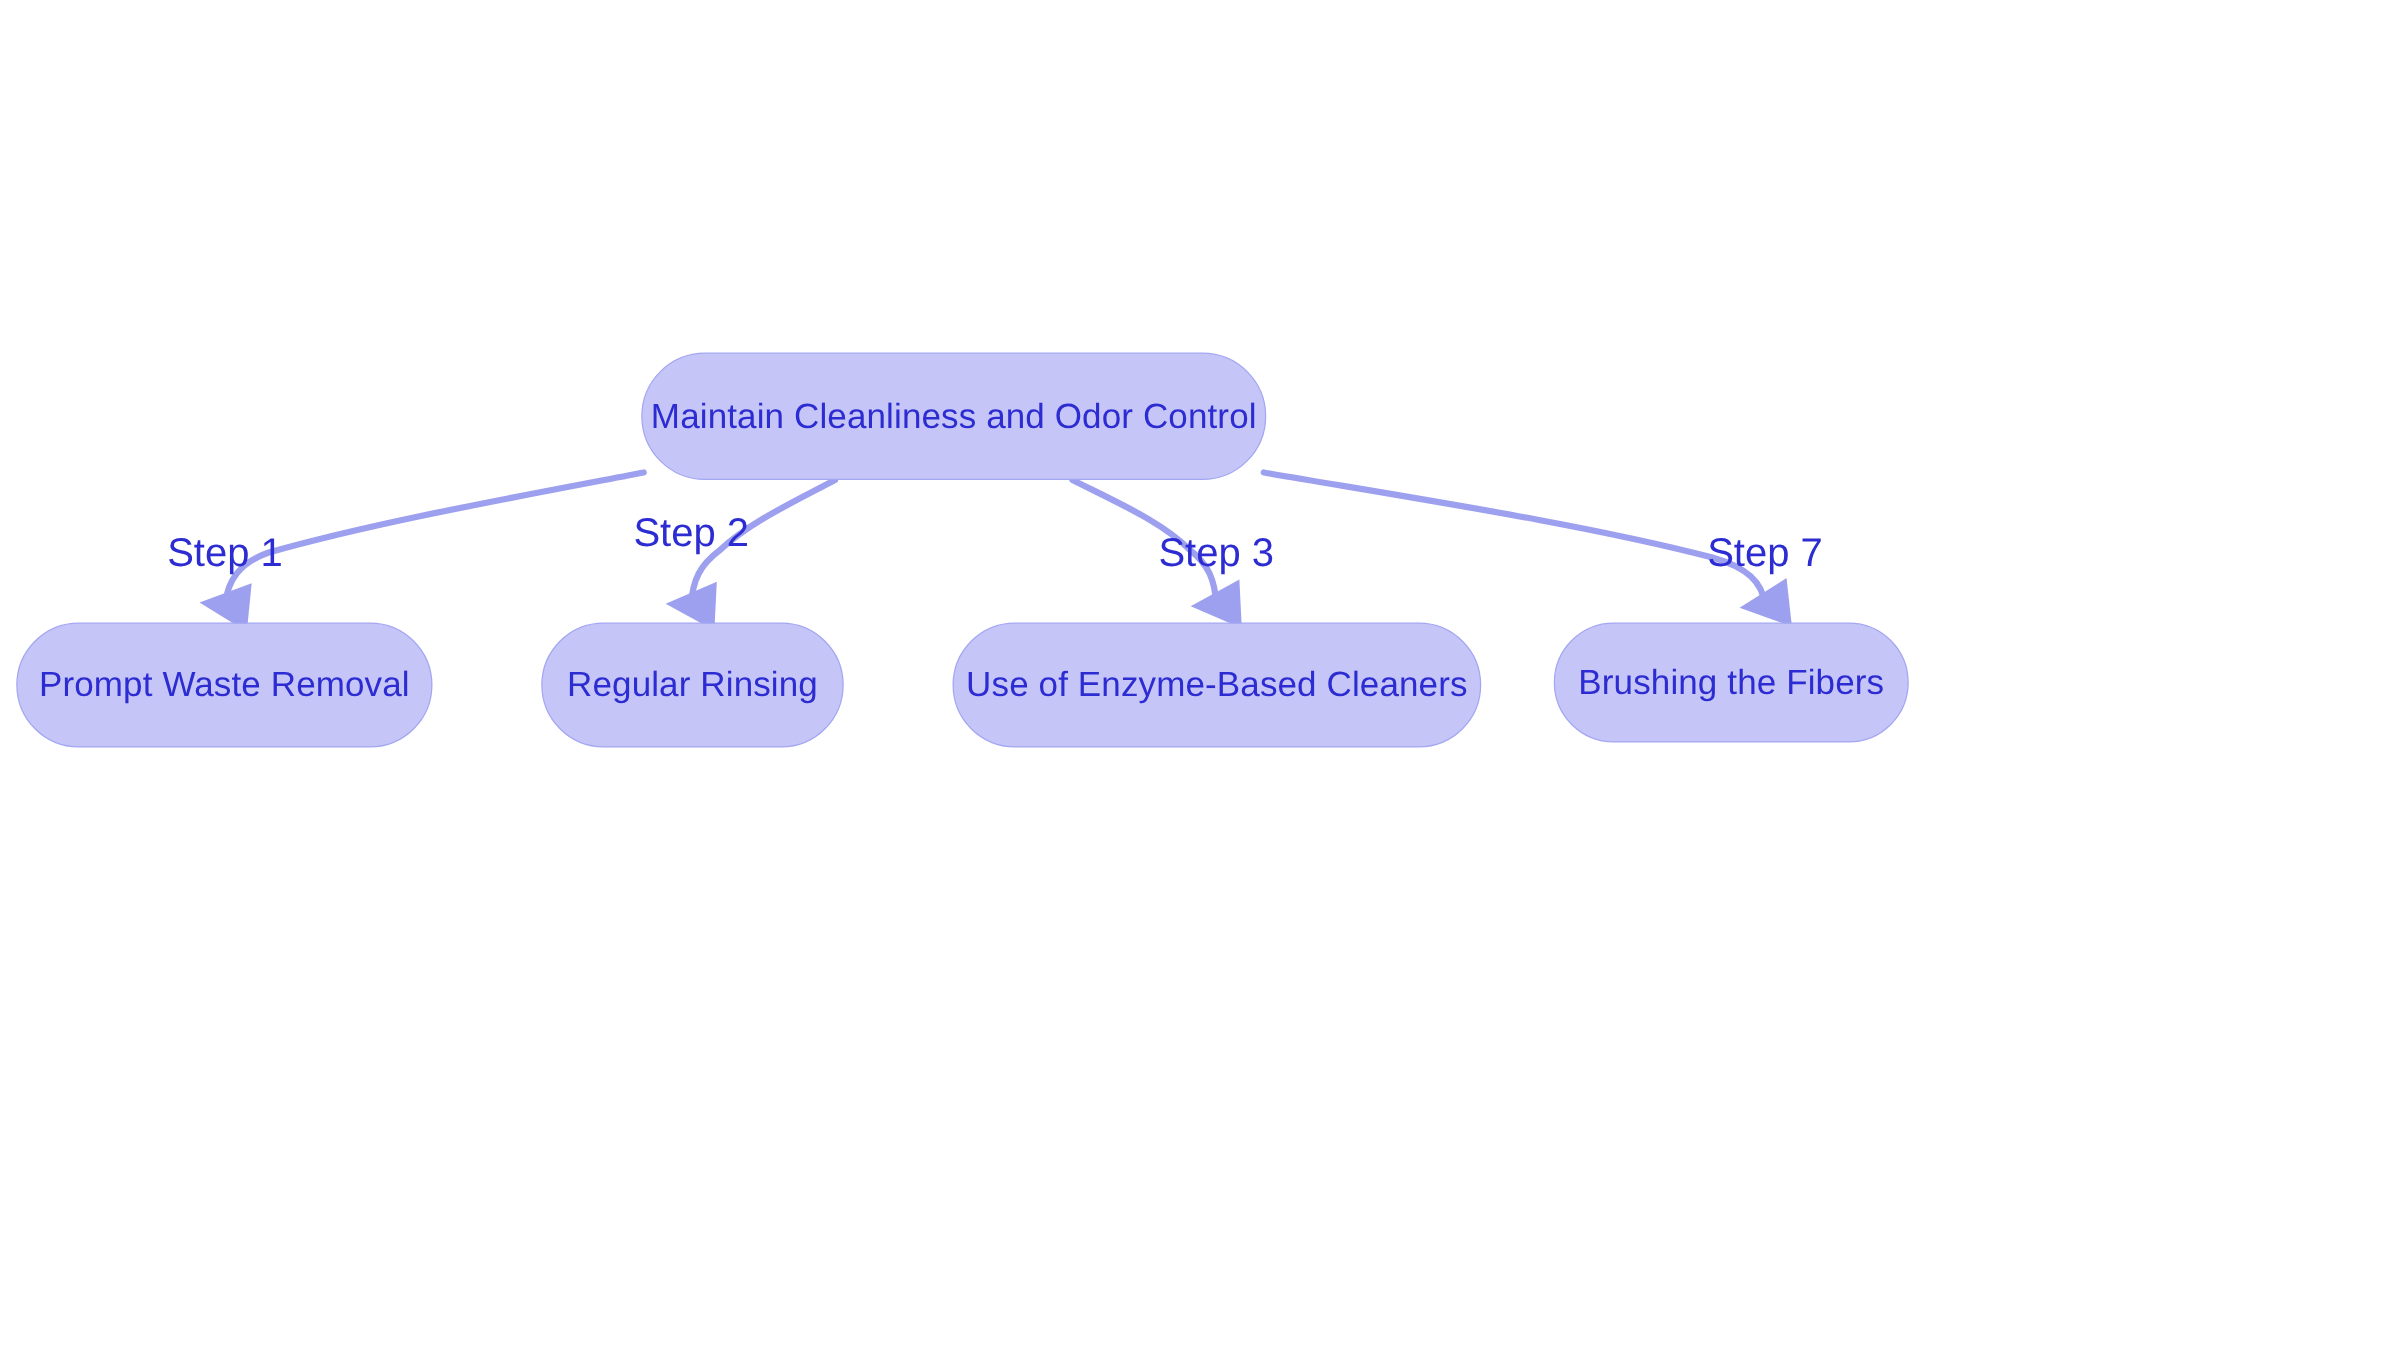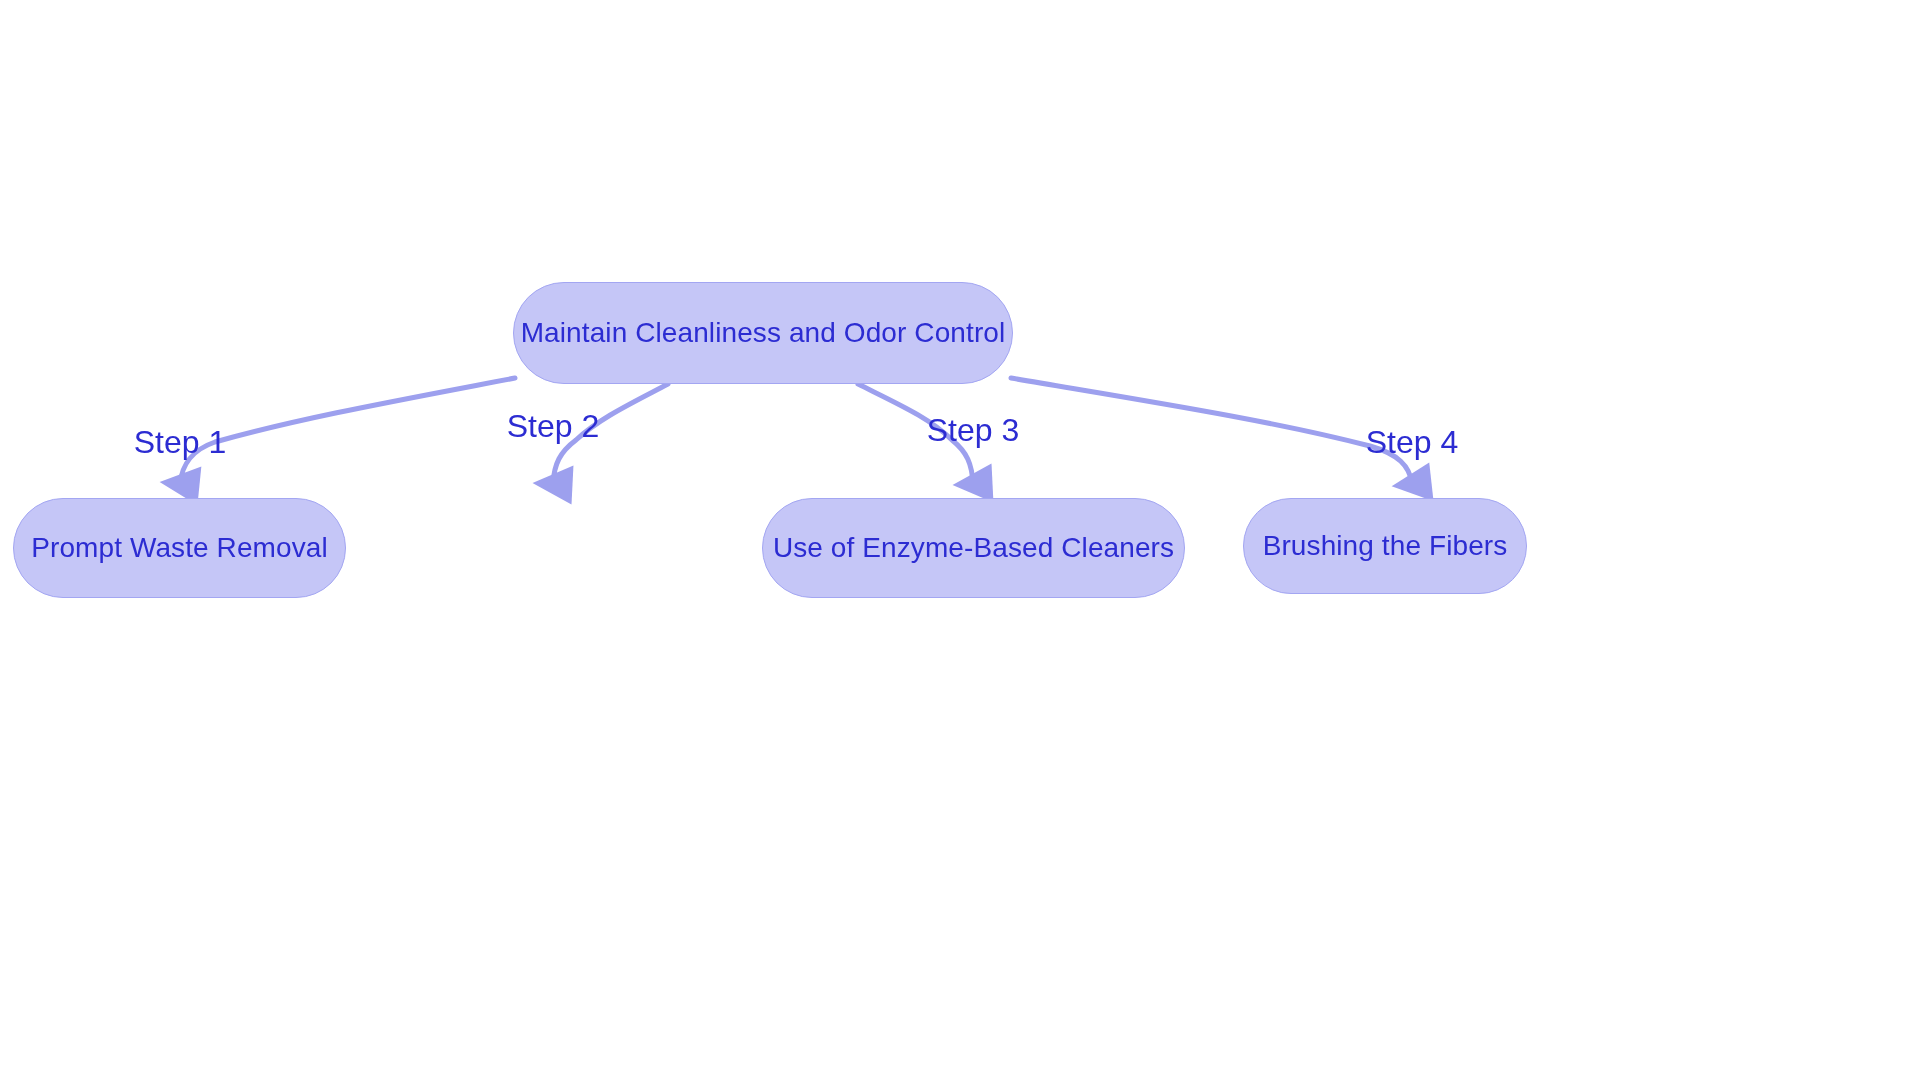--- a/index.html
+++ b/index.html
@@ -81,21 +81,21 @@
     position: absolute;
     color: #2c2cd2;
     font-family: "Liberation Sans", sans-serif;
     font-size: 32px;
     font-weight: 400;
     white-space: nowrap;
     transform: translateX(-50%);
   }
   #edge-label-1 { left: 180px; top: 424px; }
   #edge-label-2 { left: 553px; top: 408px; }
-  #edge-label-3 { left: 973px; top: 412px; }
+  #edge-label-3 { left: 973px; top: 424px; }
   #edge-label-4 { left: 1412px; top: 424px; }
 </style>
 </head>
 <body>
 
 <div id="flowchart-canvas">
 
   <svg id="edge-layer" viewBox="0 0 1920 1083" width="1920" height="1083" xmlns="http://www.w3.org/2000/svg">
     <defs>
       <marker id="arrowhead" markerWidth="9" markerHeight="9" refX="4.5" refY="4.5" orient="auto" markerUnits="strokeWidth">
@@ -113,27 +113,30 @@
   </svg>
 
   <div class="node" id="node-root">
     <span class="node-label">Maintain Cleanliness and Odor Control</span>
   </div>
 
   <div class="node" id="node-step1">
     <span class="node-label">Prompt Waste Removal</span>
   </div>
 
+  <div class="node" id="node-step2">
+    <span class="node-label">Regular Rinsing</span>
+  </div>
 
   <div class="node" id="node-step3">
     <span class="node-label">Use of Enzyme-Based Cleaners</span>
   </div>
 
   <div class="node" id="node-step4">
     <span class="node-label">Brushing the Fibers</span>
   </div>
 
   <div class="edge-label" id="edge-label-1">Step 1</div>
   <div class="edge-label" id="edge-label-2">Step 2</div>
   <div class="edge-label" id="edge-label-3">Step 3</div>
-  <div class="edge-label" id="edge-label-4">Step 4</div>
+  <div class="edge-label" id="edge-label-4">Step 7</div>
 
 </div>
 
 </body></html>

